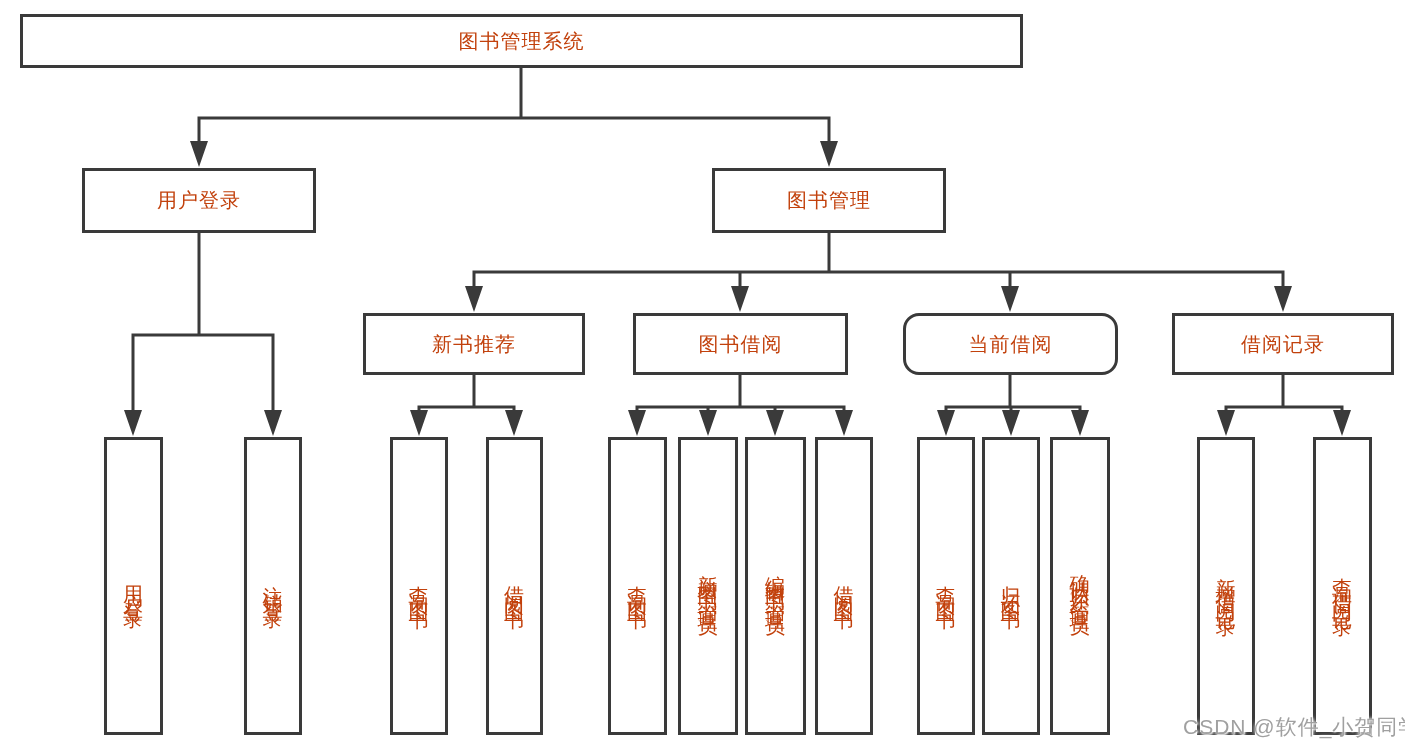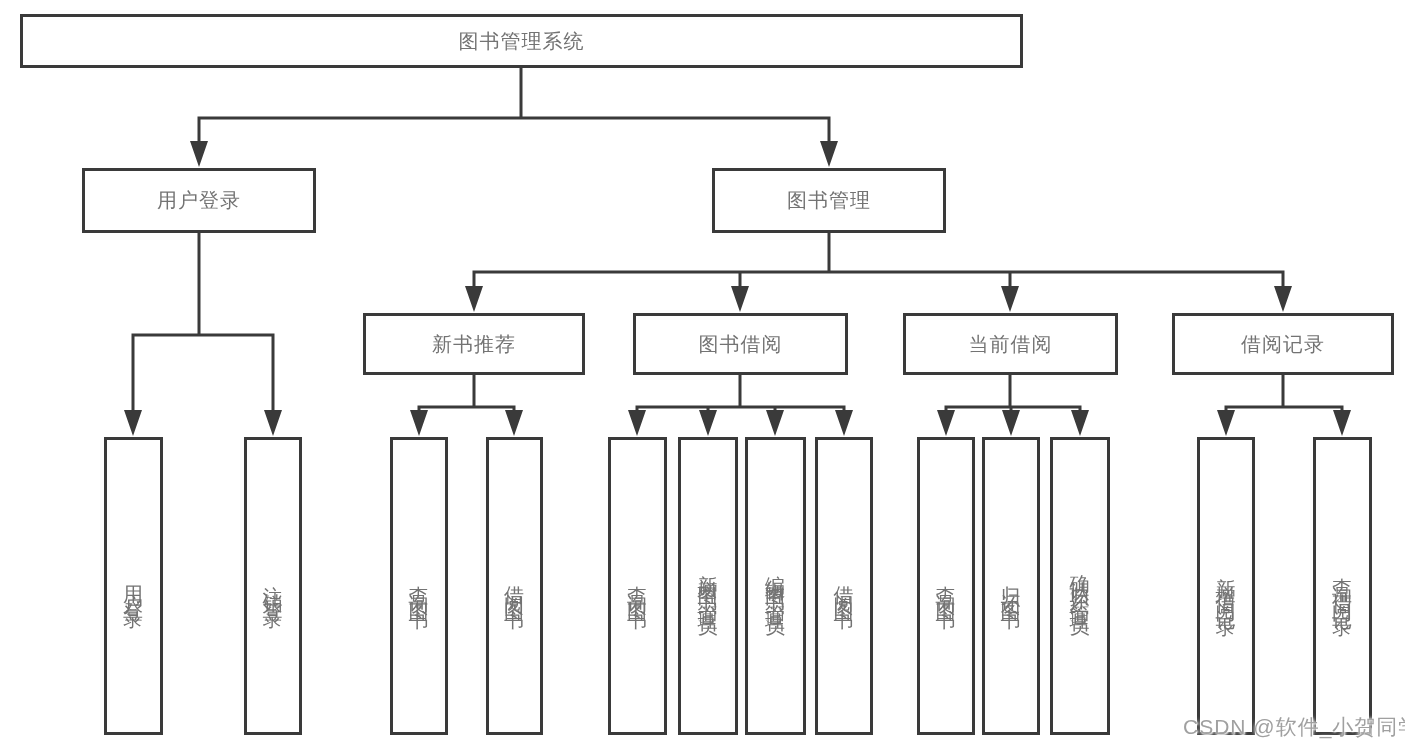--- a/index.html
+++ b/index.html
@@ -12,21 +12,21 @@
   }
   #wires{position:absolute;left:0;top:0;z-index:1;}
   .box{
     position:absolute;
     box-sizing:border-box;
     border:3px solid #3a3a3a;
     background:#ffffff;
     display:flex;
     align-items:center;
     justify-content:center;
-    color:#737373;
+    color:#c2410c;
     z-index:2;
   }
   .hbox{
     font-size:20px;
     letter-spacing:1px;
     white-space:nowrap;
   }
   .vbox{
     font-size:20px;
   }
@@ -89,21 +89,21 @@
   <div class="box hbox" style="left:712px;top:168px;width:234px;height:65px;justify-content:center;">
     <span>图书管理</span>
   </div>
 
   <div class="box hbox" style="left:633px;top:313px;width:215px;height:62px;">
     <span>图书借阅</span>
   </div>
   <div class="box hbox" style="left:363px;top:313px;width:222px;height:62px;">
     <span>新书推荐</span>
   </div>
-  <div class="box hbox" style="left:903px;top:313px;width:215px;height:62px;">
+  <div class="box hbox" style="left:903px;top:313px;width:215px;height:62px;border-radius:16px;">
     <span>当前借阅</span>
   </div>
   <div class="box hbox" style="left:1172px;top:313px;width:222px;height:62px;">
     <span>借阅记录</span>
   </div>
 
   <div class="box vbox" style="left:104px;top:437px;width:59px;height:298px;">
     <span class="vtext">用户登录</span>
   </div>
   <div class="box vbox" style="left:244px;top:437px;width:58px;height:298px;">

